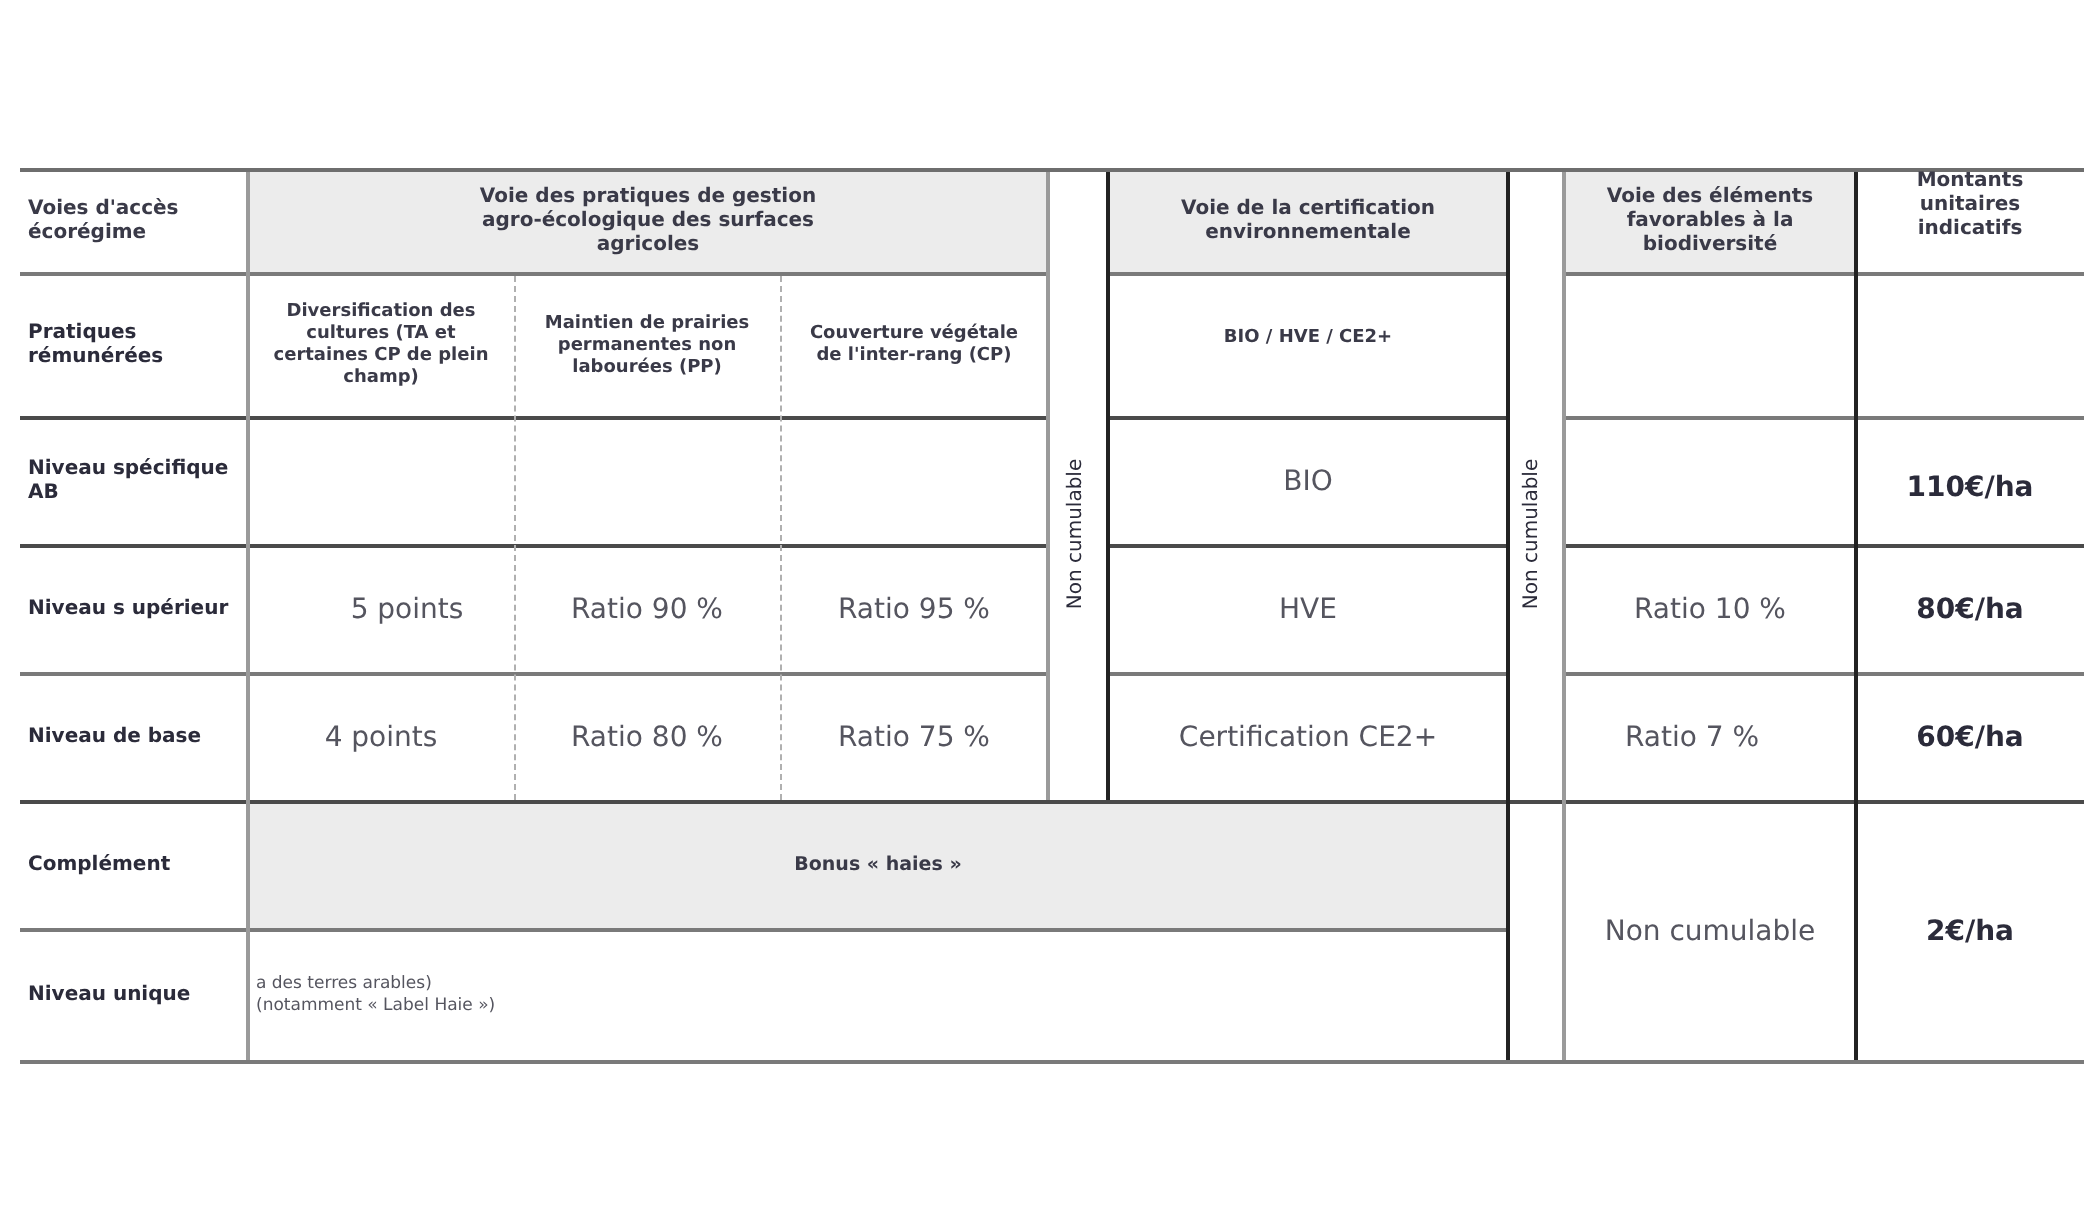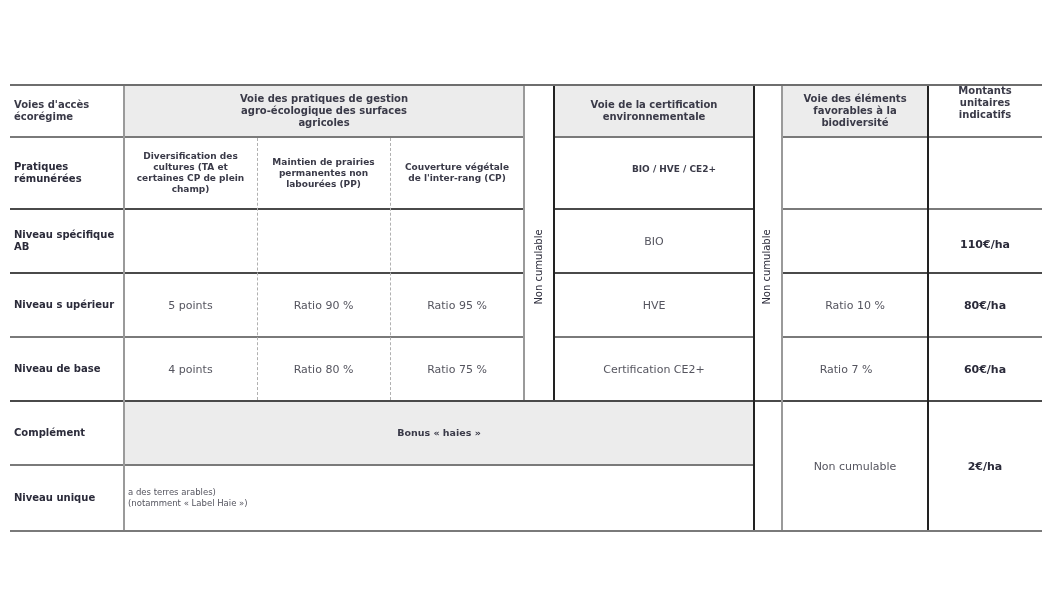--- a/index.html
+++ b/index.html
@@ -1,21 +1,21 @@
 <!DOCTYPE html>
 <html><head>
 <meta charset="utf-8">
 <style>
   html, body { margin: 0; padding: 0; background: #ffffff; }
   body { width: 1050px; height: 616px; position: relative; overflow: hidden;
          font-family: "DejaVu Sans", sans-serif; color: #2b2b3a; }
   .tbl { position: absolute; left: 10px; top: 84px; width: 1032px; }
   .topline { position: absolute; left: 0; top: 0; width: 1032px; height: 2px; background: #6e6e6e; }
   .cell { position: absolute; box-sizing: border-box; display: flex; align-items: center;
-          justify-content: center; text-align: center; font-size: 11px; line-height: 11px;
+          justify-content: center; text-align: center; font-size: 14px; line-height: 11px;
           color: #55555f; }
   .rowlabel { justify-content: flex-start; text-align: left; padding-left: 4px;
               font-weight: bold; color: #2b2b3a; font-size: 10px; line-height: 12px; }
   .hdr { font-weight: bold; color: #3a3a48; font-size: 10px; line-height: 12px; }
   .gray { background: #ececec; }
   .bold { font-weight: bold; color: #2b2b3a; }
   .hline { position: absolute; height: 2px; background: #7a7a7a; }
   .hline-dark { position: absolute; height: 2px; background: #4a4a4a; }
   .vline { position: absolute; width: 2px; background: #9a9a9a; }
   .vline-dark { position: absolute; width: 2px; background: #222; }
@@ -40,28 +40,28 @@
   <div class="cell rowlabel hdr" style="left:0;top:2px;width:114px;height:50px;">Voies d'accès écorégime</div>
   <div class="cell hdr" style="left:114px;top:2px;width:400px;height:50px;padding:16px 100px;">Voie des pratiques de gestion agro-écologique des surfaces agricoles</div>
   <div class="cell hdr" style="left:544px;top:2px;width:200px;height:50px;padding:0 30px;">Voie de la certification environnementale</div>
   <div class="cell hdr" style="left:772px;top:2px;width:146px;height:50px;padding:0 10px;">Voie des éléments favorables à la biodiversité</div>
   <div class="cell hdr" style="left:918px;top:2px;width:114px;height:33px;padding:4px 20px;">Montants unitaires indicatifs</div>
 
   <div class="cell rowlabel" style="left:0;top:54px;width:114px;height:70px;">Pratiques rémunérées</div>
   <div class="cell hdr" style="left:114px;top:54px;width:133px;height:70px;font-size:9px;line-height:11px;padding:0 8px;">Diversification des cultures (TA et certaines CP de plein champ)</div>
   <div class="cell hdr" style="left:247px;top:54px;width:133px;height:70px;font-size:9px;line-height:11px;padding:0 14px;">Maintien de prairies permanentes non labourées (PP)</div>
   <div class="cell hdr" style="left:380px;top:54px;width:134px;height:70px;font-size:9px;line-height:11px;padding:0 10px;">Couverture végétale de l'inter-rang (CP)</div>
-  <div class="cell hdr" style="left:544px;top:54px;width:200px;height:62px;font-size:9px;margin-left:20px;">BIO / HVE / CE2+</div>
+  <div class="cell hdr" style="left:544px;top:54px;width:200px;height:62px;font-size:9px;">BIO / HVE / CE2+</div>
 
   <div class="cell rowlabel" style="left:0;top:126px;width:114px;height:62px;">Niveau spécifique AB</div>
   <div class="cell" style="left:544px;top:126px;width:200px;height:62px;">BIO</div>
   <div class="cell bold" style="left:918px;top:126px;width:114px;height:68px;">110€/ha</div>
 
   <div class="cell rowlabel" style="left:0;top:190px;width:114px;height:62px;">Niveau s upérieur</div>
-  <div class="cell" style="left:114px;top:190px;width:133px;height:62px;">5 points</div>
+  <div class="cell" style="left:127px;top:190px;width:133px;height:62px;">5 points</div>
   <div class="cell" style="left:247px;top:190px;width:133px;height:62px;">Ratio 90 %</div>
   <div class="cell" style="left:380px;top:190px;width:134px;height:62px;">Ratio 95 %</div>
   <div class="cell" style="left:544px;top:190px;width:200px;height:62px;">HVE</div>
   <div class="cell" style="left:772px;top:190px;width:146px;height:62px;">Ratio 10 %</div>
   <div class="cell bold" style="left:918px;top:190px;width:114px;height:62px;">80€/ha</div>
 
   <div class="cell rowlabel" style="left:0;top:254px;width:114px;height:62px;">Niveau de base</div>
   <div class="cell" style="left:114px;top:254px;width:133px;height:62px;">4 points</div>
   <div class="cell" style="left:247px;top:254px;width:133px;height:62px;">Ratio 80 %</div>
   <div class="cell" style="left:380px;top:254px;width:134px;height:62px;">Ratio 75 %</div>

